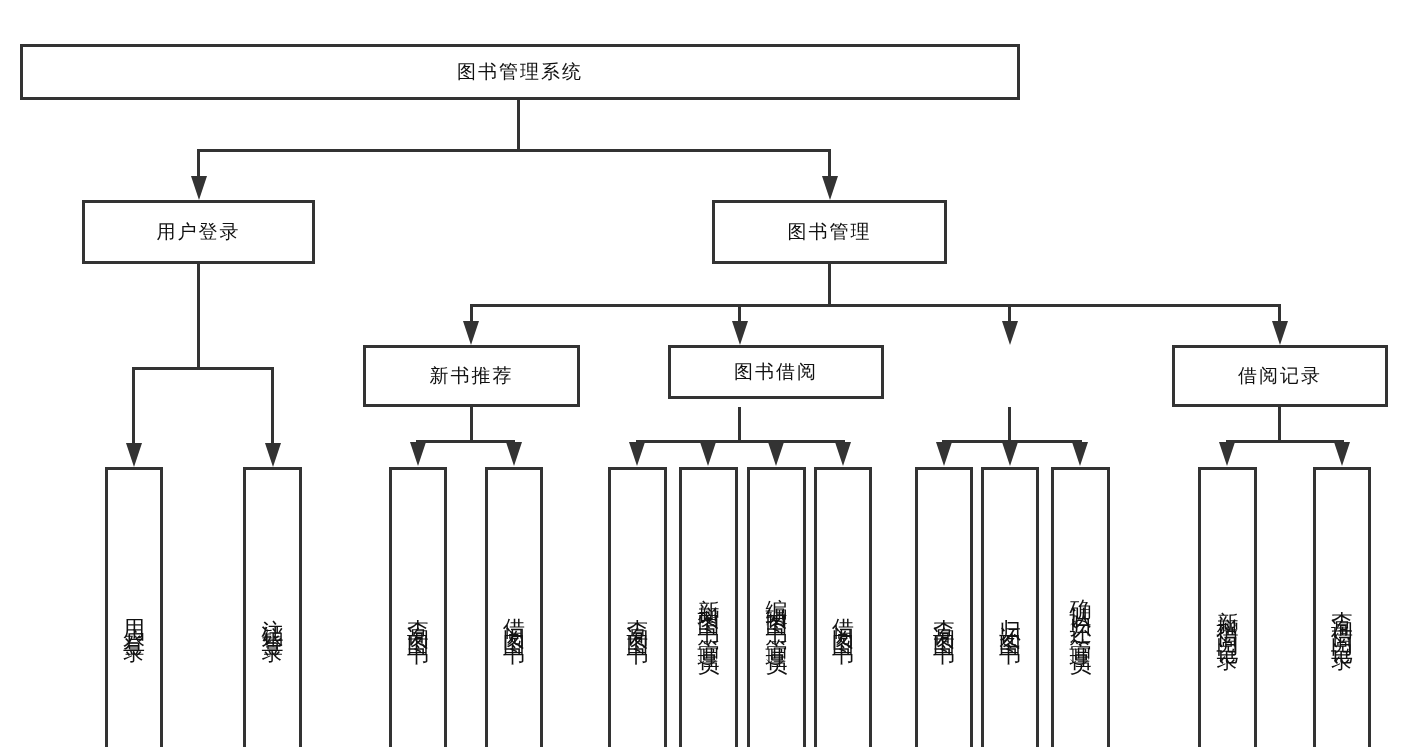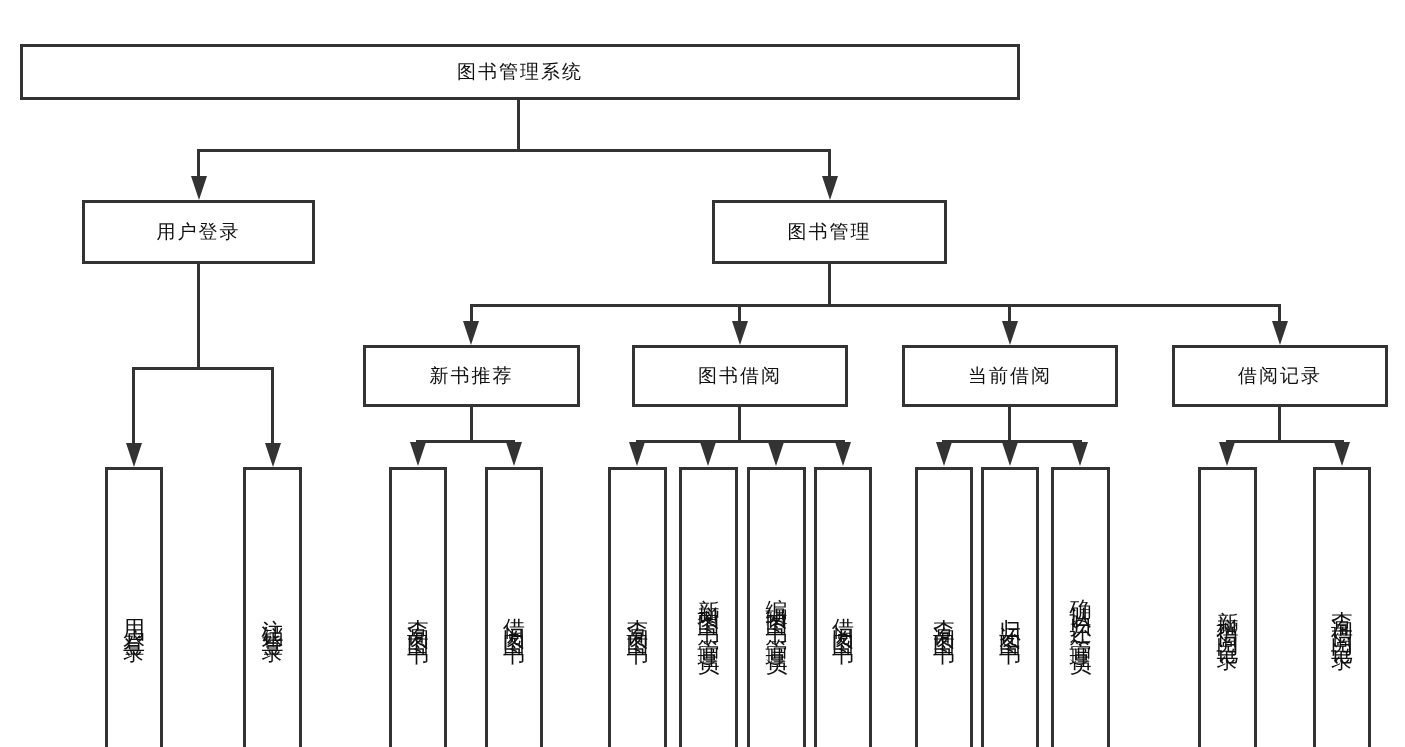--- a/index.html
+++ b/index.html
@@ -82,22 +82,21 @@
   <div class="h-line" style="left:1226px;top:408px;width:118px"></div>
   <div class="arrow" style="left:1219px;top:410px"></div>
   <div class="arrow" style="left:1334px;top:410px"></div>
 
   <div class="node" style="left:20px;top:12px;width:1000px;height:56px">图书管理系统</div>
 
   <div class="node" style="left:82px;top:168px;width:233px;height:64px">用户登录</div>
   <div class="node" style="left:363px;top:313px;width:217px;height:62px">新书推荐</div>
 
   <div class="node" style="left:712px;top:168px;width:235px;height:64px">图书管理</div>
-  <div class="node" style="left:632px;top:313px;width:216px;height:62px">图书借阅</div>
-  <div class="node" style="left:902px;top:313px;width:216px;height:62px">当前借阅</div>
+  <div class="node" style="left:668px;top:313px;width:216px;height:54px">图书借阅</div>
   <div class="node" style="left:1172px;top:313px;width:216px;height:62px">借阅记录</div>
 
   <div class="leaf" style="left:105px;top:435px;width:58px;height:300px">用户登录</div>
   <div class="leaf" style="left:243px;top:435px;width:59px;height:300px">注销登录</div>
 
   <div class="leaf" style="left:389px;top:435px;width:58px;height:300px">查询图书</div>
   <div class="leaf" style="left:485px;top:435px;width:58px;height:300px">借阅图书</div>
 
   <div class="leaf" style="left:608px;top:435px;width:59px;height:300px">查询图书</div>
   <div class="leaf" style="left:679px;top:435px;width:59px;height:300px">新增图书（管理员）</div>

